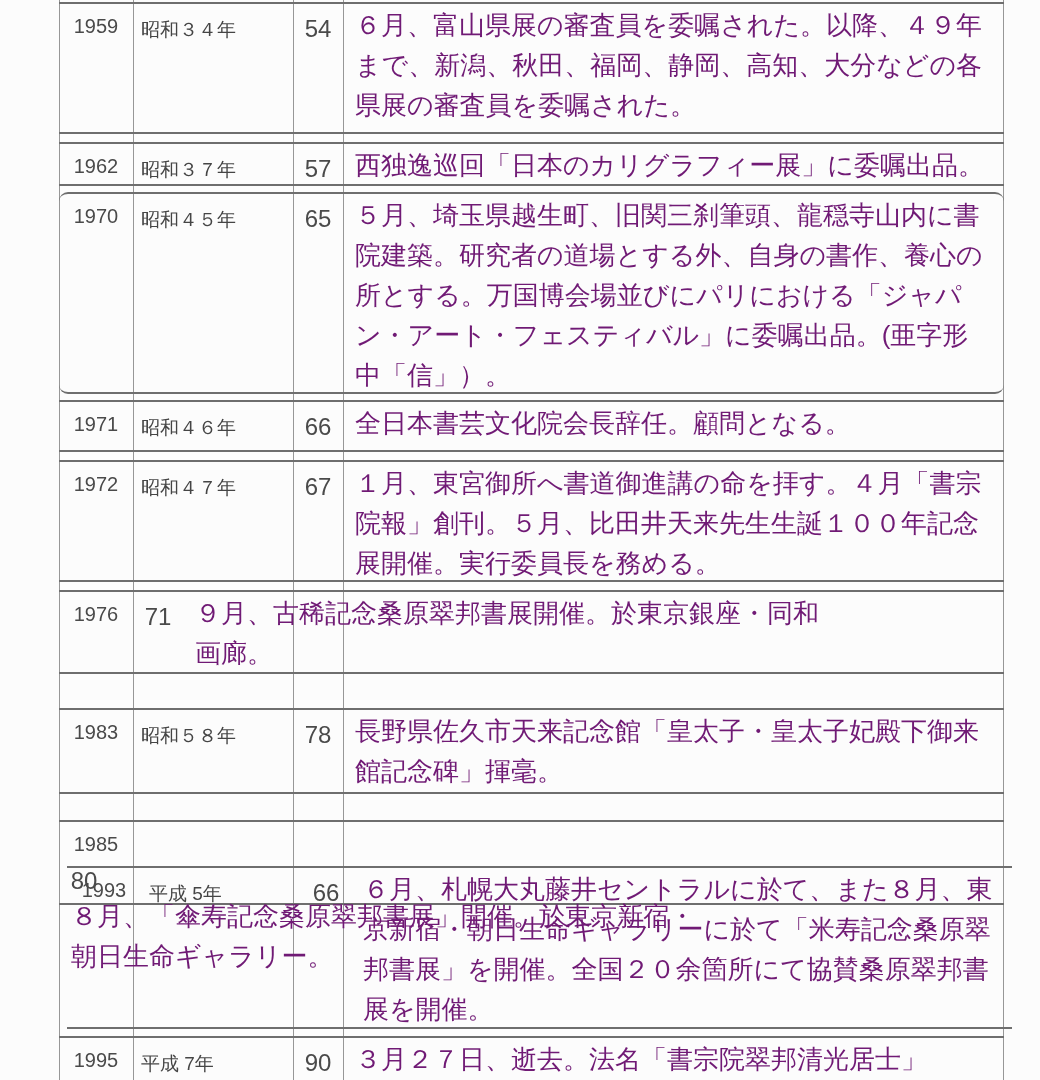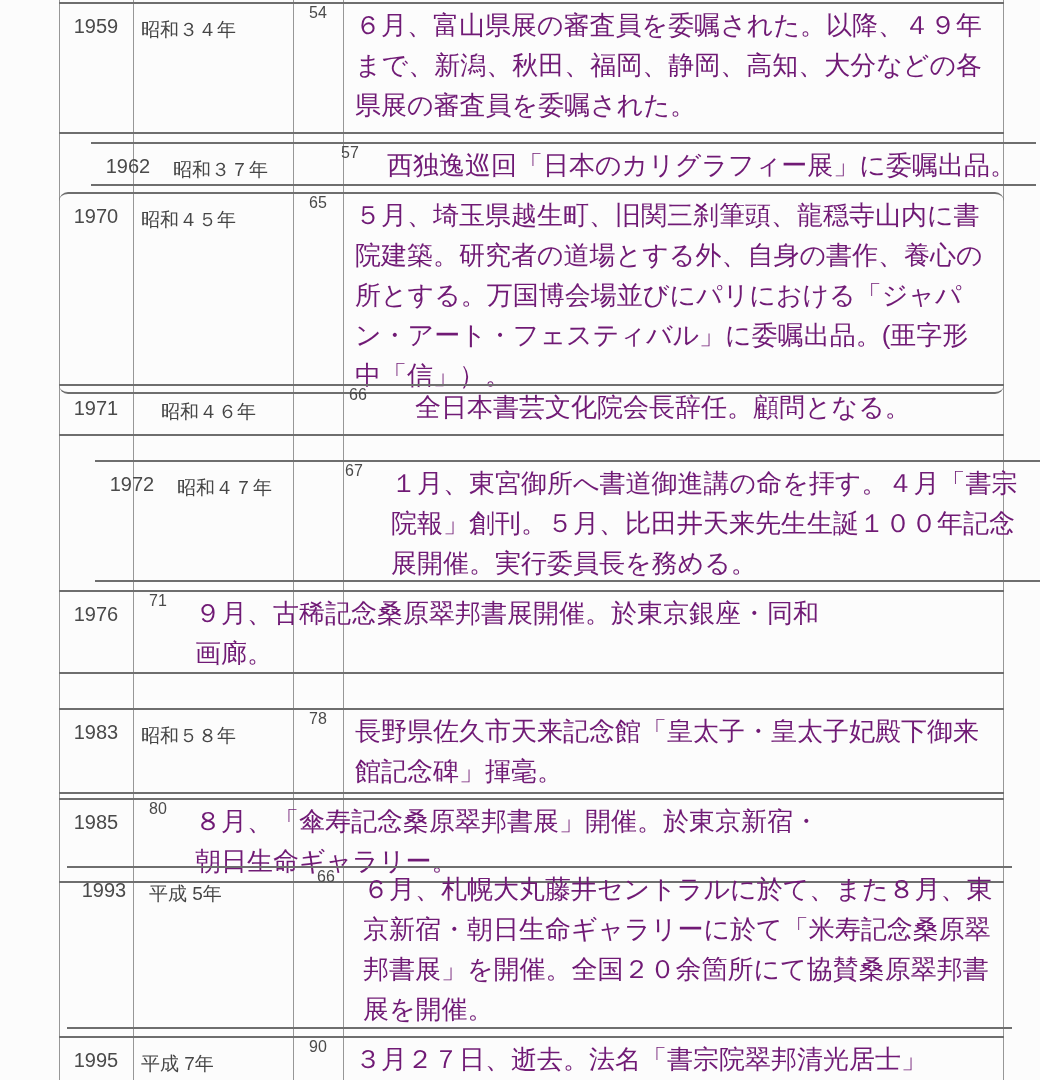--- a/index.html
+++ b/index.html
@@ -19,33 +19,33 @@
   .v3{left:284px;}
   .v4{left:944px;}
   #rows{position:absolute;inset:0;}
   .row{
     position:absolute;left:0;width:945px;
     border-top:2px solid #6e6e6e;border-bottom:2px solid #6e6e6e;
     box-sizing:border-box;display:flex;align-items:flex-start;
     background:transparent;
   }
   #rows .row:nth-child(1){top:2px;height:132px;}
-  #rows .row:nth-child(2){top:142px;height:44px;margin-left:32px;}
+  #rows .row:nth-child(2){top:142px;height:44px;}
   #rows .row:nth-child(3){top:192px;height:202px;border-radius:9px;}
-  #rows .row:nth-child(4){top:384px;height:52px;gap:20px;}
+  #rows .row:nth-child(4){top:400px;height:52px;}
   #rows .row:nth-child(5){top:460px;height:122px;}
   #rows .row:nth-child(6){top:590px;height:84px;}
   #rows .row:nth-child(7){top:708px;height:86px;}
-  #rows .row:nth-child(8){top:798px;height:85px;}
+  #rows .row:nth-child(8){top:820px;height:85px;flex-direction:column;}
   #rows .row:nth-child(9){top:866px;height:163px;margin-left:8px;}
   #rows .row:nth-child(10){top:1036px;height:56px;border-bottom:none;}
   .cell{box-sizing:border-box;flex:0 0 auto;}
   .year{width:74px;text-align:center;padding-top:11px;font-size:20px;color:#4a4a4a;}
   .era{width:160px;padding:13px 0 0 8px;font-size:19px;color:#454545;}
-  .age{width:50px;text-align:center;font-size:16px;color:#4a4a4a;}
+  .age{width:50px;text-align:center;padding-top:11px;font-size:24px;color:#4a4a4a;}
   .desc{
     flex:1 1 auto;min-width:0;
     padding:1px 8px 0 12px;
     font-size:26px;line-height:40px;
     white-space:pre-wrap;
     color:#701a75;
   }
 </style>
 </head>
 <body style="background: rgb(252, 252, 252);">
@@ -81,21 +81,21 @@
 所とする。万国博会場並びにパリにおける「ジャパ
 ン・アート・フェスティバル」に委嘱出品。(亜字形
 中「信」）。</div>
   </div>
         <div class="row" style="border-top-color: rgb(110, 110, 110); border-bottom-color: rgb(110, 110, 110);">
     <div class="cell year">1971</div>
     <div class="cell era">昭和４６年</div>
     <div class="cell age">66</div>
     <div class="cell desc">全日本書芸文化院会長辞任。顧問となる。</div>
   </div>
-        <div class="row" style="border-top-color: rgb(110, 110, 110); border-bottom-color: rgb(110, 110, 110); margin-left: 36px;">
+        <div class="row" style="border-top-color: rgb(110, 110, 110); border-bottom-color: rgb(110, 110, 110);">
     <div class="cell year">1972</div>
     <div class="cell era">昭和４７年</div>
     <div class="cell age">67</div>
     <div class="cell desc">１月、東宮御所へ書道御進講の命を拝す。４月「書宗
 院報」創刊。５月、比田井天来先生生誕１００年記念
 展開催。実行委員長を務める。</div>
   </div>
         <div class="row" style="border-top-color: rgb(110, 110, 110); border-bottom-color: rgb(110, 110, 110);">
     <div class="cell year">1976</div>
     <div class="cell age">71</div>

